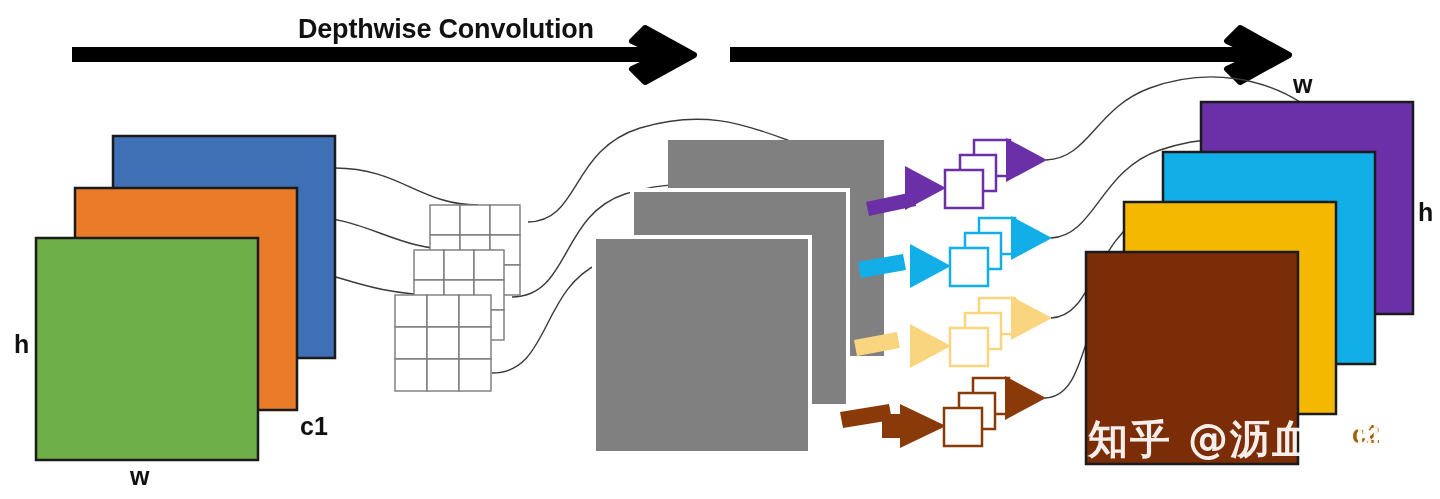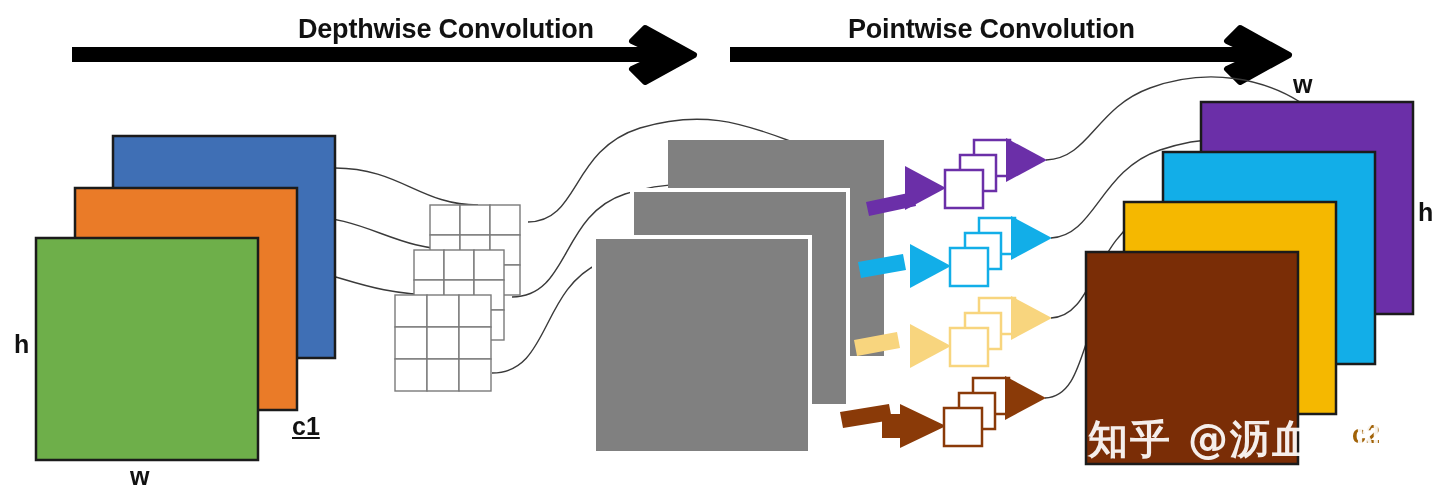--- a/index.html
+++ b/index.html
@@ -208,27 +208,26 @@
       <rect x="1124" y="202" width="212" height="212" fill="#F5B800" stroke="#1b1b1b" stroke-width="2.5"></rect>
     </g>
     <g>
       <rect x="1086" y="252" width="212" height="212" fill="#7A2D06" stroke="#1b1b1b" stroke-width="2.5"></rect>
     </g>
 
   </svg>
 
   <div class="hdr-label" style="left:298px; top:14px;">Depthwise Convolution</div>
 
-  <div class="hdr-label" style="left:848px; top:14px;">Pointwise Convolution</div>
 
   <div class="dim-label" style="left:14px; top:330px;">h</div>
 
   <div class="dim-label" style="left:130px; top:462px;">w</div>
 
-  <div class="dim-label" style="left:292px; top:412px;text-decoration:underline;">c1</div>
+  <div class="dim-label" style="left:300px; top:412px;">c1</div>
 
   <div class="dim-label" style="left:1293px; top:70px;">w</div>
 
   <div class="dim-label" style="left:1418px; top:198px;">h</div>
 
   <div class="dim-label" style="left:1352px; top:420px; color:#a16207;">c2</div>
 
   <div class="watermark" style="left:1088px; top:412px;">知乎 @沥血残阳</div>
 
 </div>

